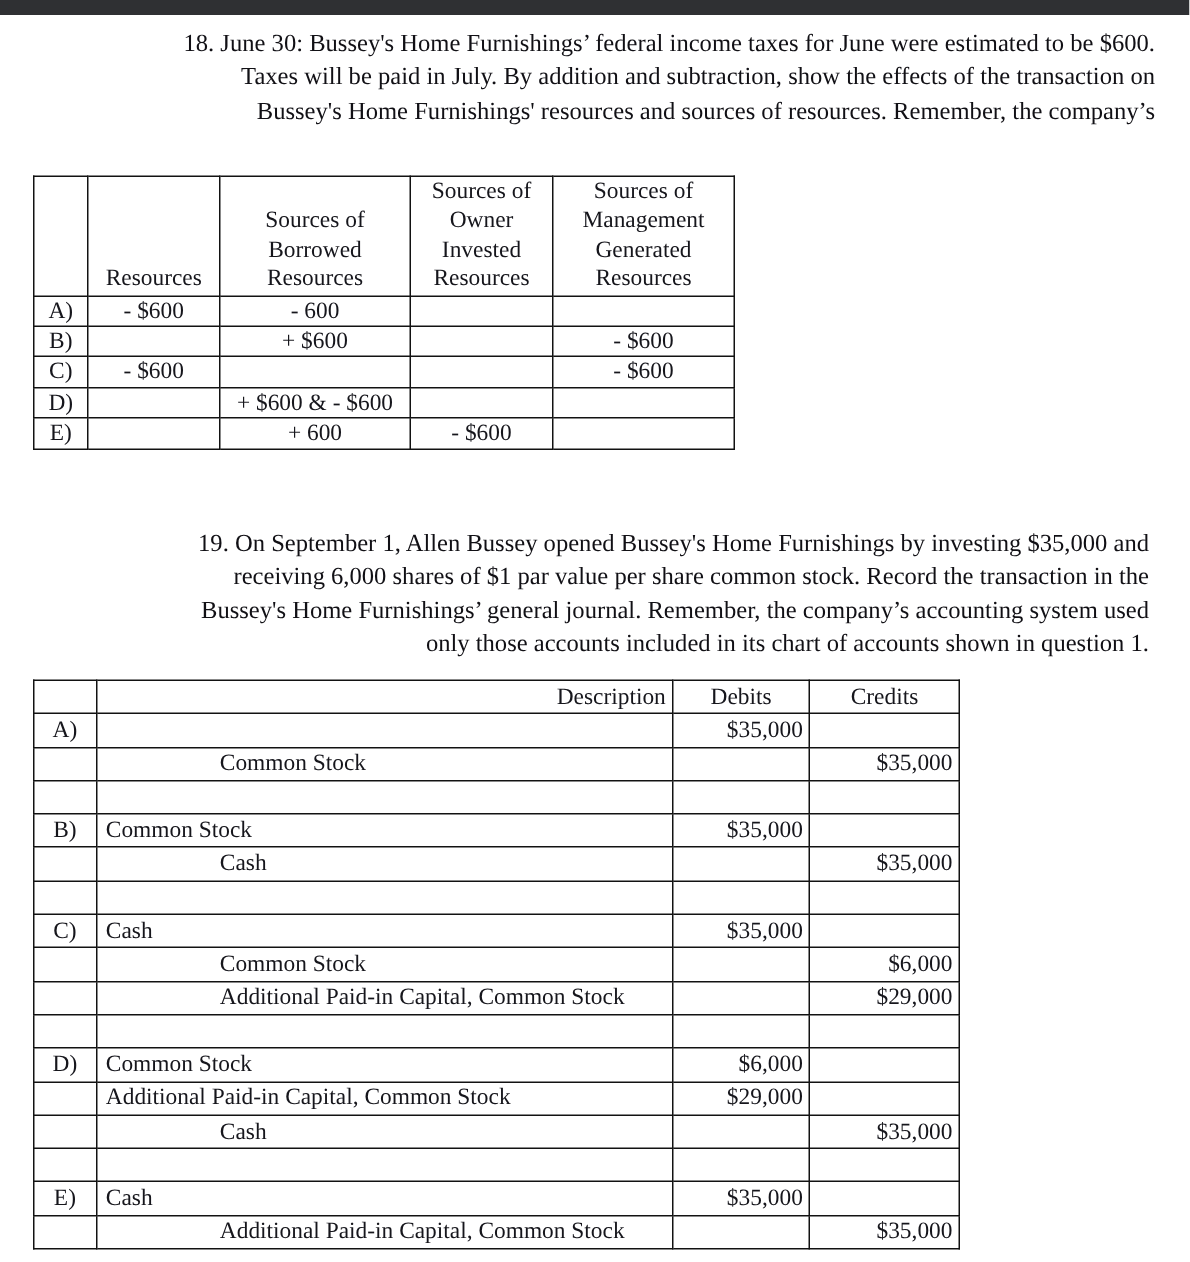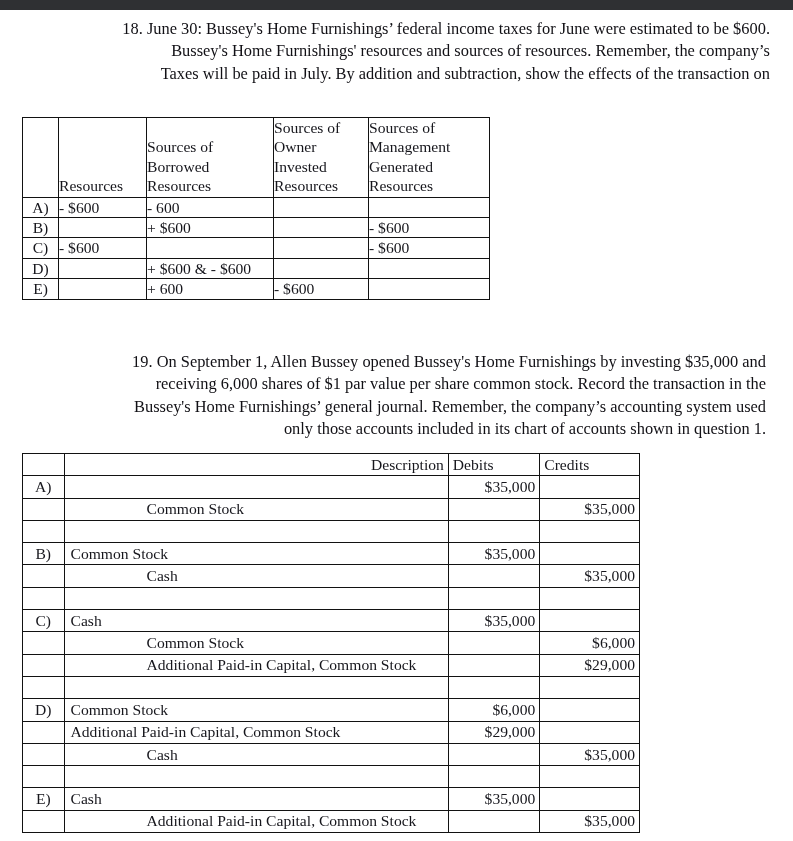--- a/index.html
+++ b/index.html
@@ -55,21 +55,21 @@
     width: 467px;
     border-collapse: collapse;
     table-layout: fixed;
     font-size: 15.6px;
   }
   #table-effects td, #table-effects th {
     border: 1px solid #121212;
     padding: 0;
     margin: 0;
     font-weight: normal;
-    text-align: left;
+    text-align: center;
     vertical-align: bottom;
     line-height: 19.4px;
     color: #16161c;
   }
   #table-effects .c-label { width: 36px; }
   #table-effects .c-assets { width: 88px; }
   #table-effects .c-liab { width: 127px; }
   #table-effects .c-owner { width: 95px; }
   #table-effects .c-mgmt { width: 121px; }
   #table-effects .hdr-cell {
@@ -102,37 +102,37 @@
     font-weight: normal;
     vertical-align: middle;
     color: #16161c;
     white-space: nowrap;
     overflow: hidden;
   }
   #table-journal .j-opt { width: 40px; text-align: center; padding: 0; }
   #table-journal .j-desc { width: 370px; text-align: left; }
   #table-journal .j-deb { width: 88px; text-align: right; }
   #table-journal .j-cred { width: 96px; text-align: right; }
-  #table-journal .hdrrow td { text-align: left; }
+  #table-journal .hdrrow td { text-align: center; }
   #table-journal .hdrrow .j-desc { text-align: right; }
   #table-journal .ind1 { padding-left: 82px; }
   #table-journal .ind0 { padding-left: 6px; }
   #table-journal .blankrow td { height: 21.3px; }
 </style>
 </head>
 <body>
 
 <div class="topbar"></div>
 
 <div class="page">
 
   <div class="qtext" id="q18-text">
     <span class="indentline">18.  June 30: Bussey's Home Furnishings’ federal income taxes for June were estimated to be $600.</span>
+    <span class="indentline">Taxes will be paid in July.  By addition and subtraction, show the effects of the transaction on</span>
     <span class="indentline">Bussey's Home Furnishings' resources and sources of resources.  Remember, the company’s</span>
-    <span class="indentline">Taxes will be paid in July.  By addition and subtraction, show the effects of the transaction on</span>
   </div>
 
   <table id="table-effects">
     <colgroup>
       <col class="c-label">
         <col class="c-assets">
         <col class="c-liab">
         <col class="c-owner">
         <col class="c-mgmt">
     </colgroup>

